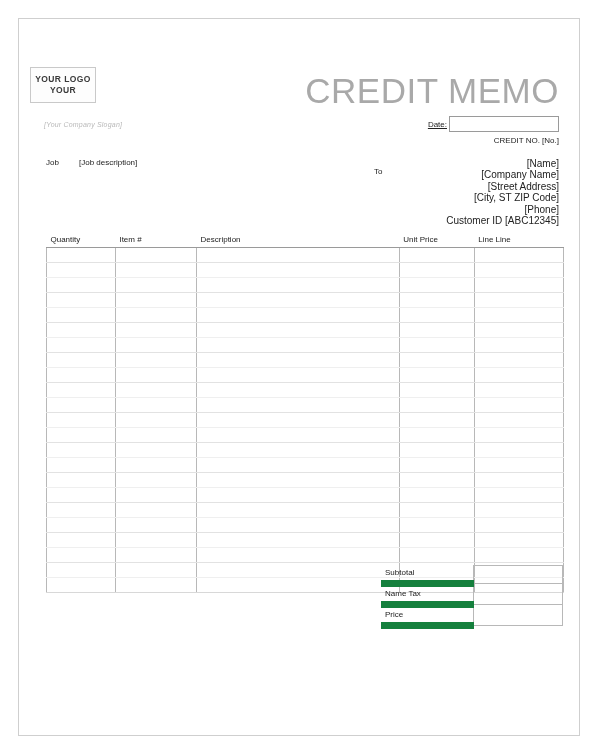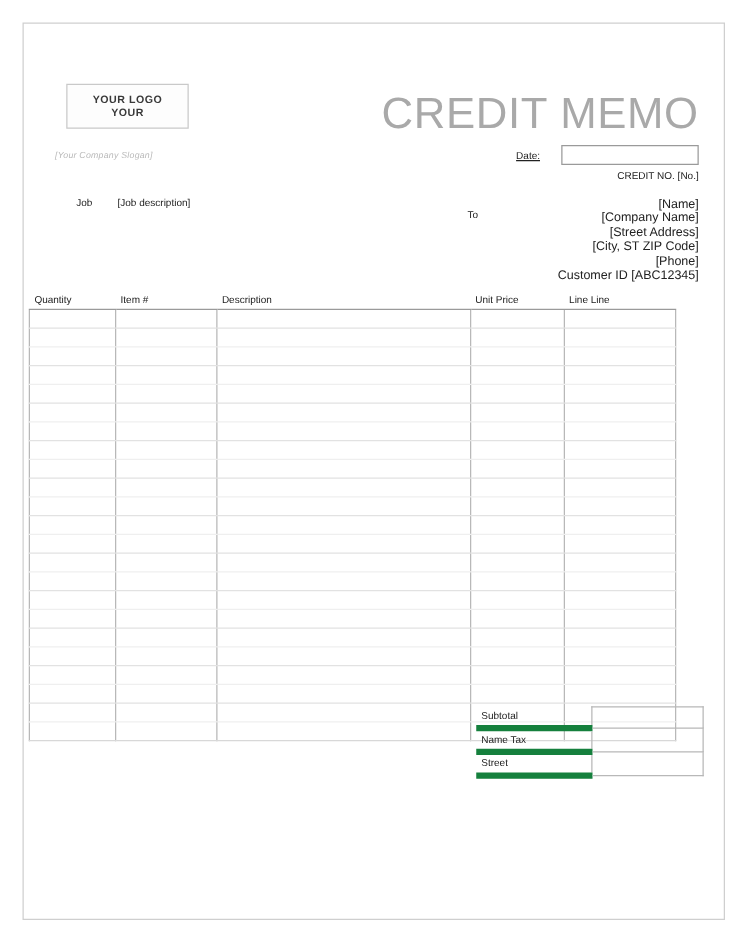--- a/index.html
+++ b/index.html
@@ -30,23 +30,23 @@
   .inner {
     position: absolute;
     left: 0; top: 0;
     width: 100%;
     height: 100%;
   }
 
   
   .logo-box {
     position: absolute;
-    left: 34px;
+    left: 11px;
     top: 48px;
-    width: 98px;
+    width: 66px;
     height: 36px;
     border: 1px solid #c9c9c9;
     background: #fdfdfd;
     display: flex;
     align-items: center;
     justify-content: center;
     box-sizing: border-box;
   }
   .logo-text {
     font-size: 8.5px;
@@ -82,21 +82,21 @@
     position: absolute;
     right: 20px;
     top: 97px;
     display: flex;
     align-items: center;
     justify-content: flex-end;
   }
   .date-label {
     font-size: 8px;
     color: #222222;
-    margin-right: 17px;
+    margin-right: 2px;
     text-decoration: underline;
   }
   .date-box {
     width: 110px;
     height: 16px;
     border: 1px solid #9a9a9a;
     background: #ffffff;
     box-sizing: border-box;
   }
   .credit-no {
@@ -104,21 +104,21 @@
     right: 20px;
     top: 117px;
     font-size: 8px;
     color: #222222;
     text-align: left;
   }
 
   
   .job-block {
     position: absolute;
-    left: 42px;
+    left: 27px;
     top: 139px;
     font-size: 8px;
     color: #222222;
     white-space: nowrap;
   }
   .job-label { display: inline-block; width: 33px; }
 
   .to-label {
     position: absolute;
     left: 355px;
@@ -132,21 +132,21 @@
     top: 139px;
     font-size: 10px;
     color: #222222;
     text-align: right;
     line-height: 11.4px;
   }
 
   
   .items {
     position: absolute;
-    left: 4px;
+    left: 27px;
     top: 212px;
     width: 518px;
     border-collapse: collapse;
     table-layout: fixed;
     font-size: 8px;
   }
   .items th {
     font-size: 8px;
     font-weight: normal;
     color: #222222;
@@ -186,21 +186,21 @@
     font-size: 8px;
   }
   .totals td {
     height: 14px;
     padding: 0;
   }
   .totals td.label {
     width: 88px;
     color: #222222;
     padding-left: 4px;
-    border-bottom: 5px solid #15803d;
+    border-bottom: 7px solid #15803d;
     margin-top: 16px;
   }
   .totals td.value {
     width: 88px;
     border: 1px solid #b8b8b8;
     border-top: none;
   }
   .totals tr:first-child td.value { border-top: 1px solid #b8b8b8; }
 
   
@@ -438,21 +438,21 @@
       <tbody>
           <tr>
             <td class="label">Subtotal</td>
             <td class="value"></td>
           </tr>
           <tr>
             <td class="label">Name Tax</td>
             <td class="value"></td>
           </tr>
           <tr>
-            <td class="label">Street</td>
+            <td class="label">Price</td>
             <td class="value"></td>
           </tr>
         </tbody>
     </table>
 
 
   </div>
 </div>
 
 </body></html>

